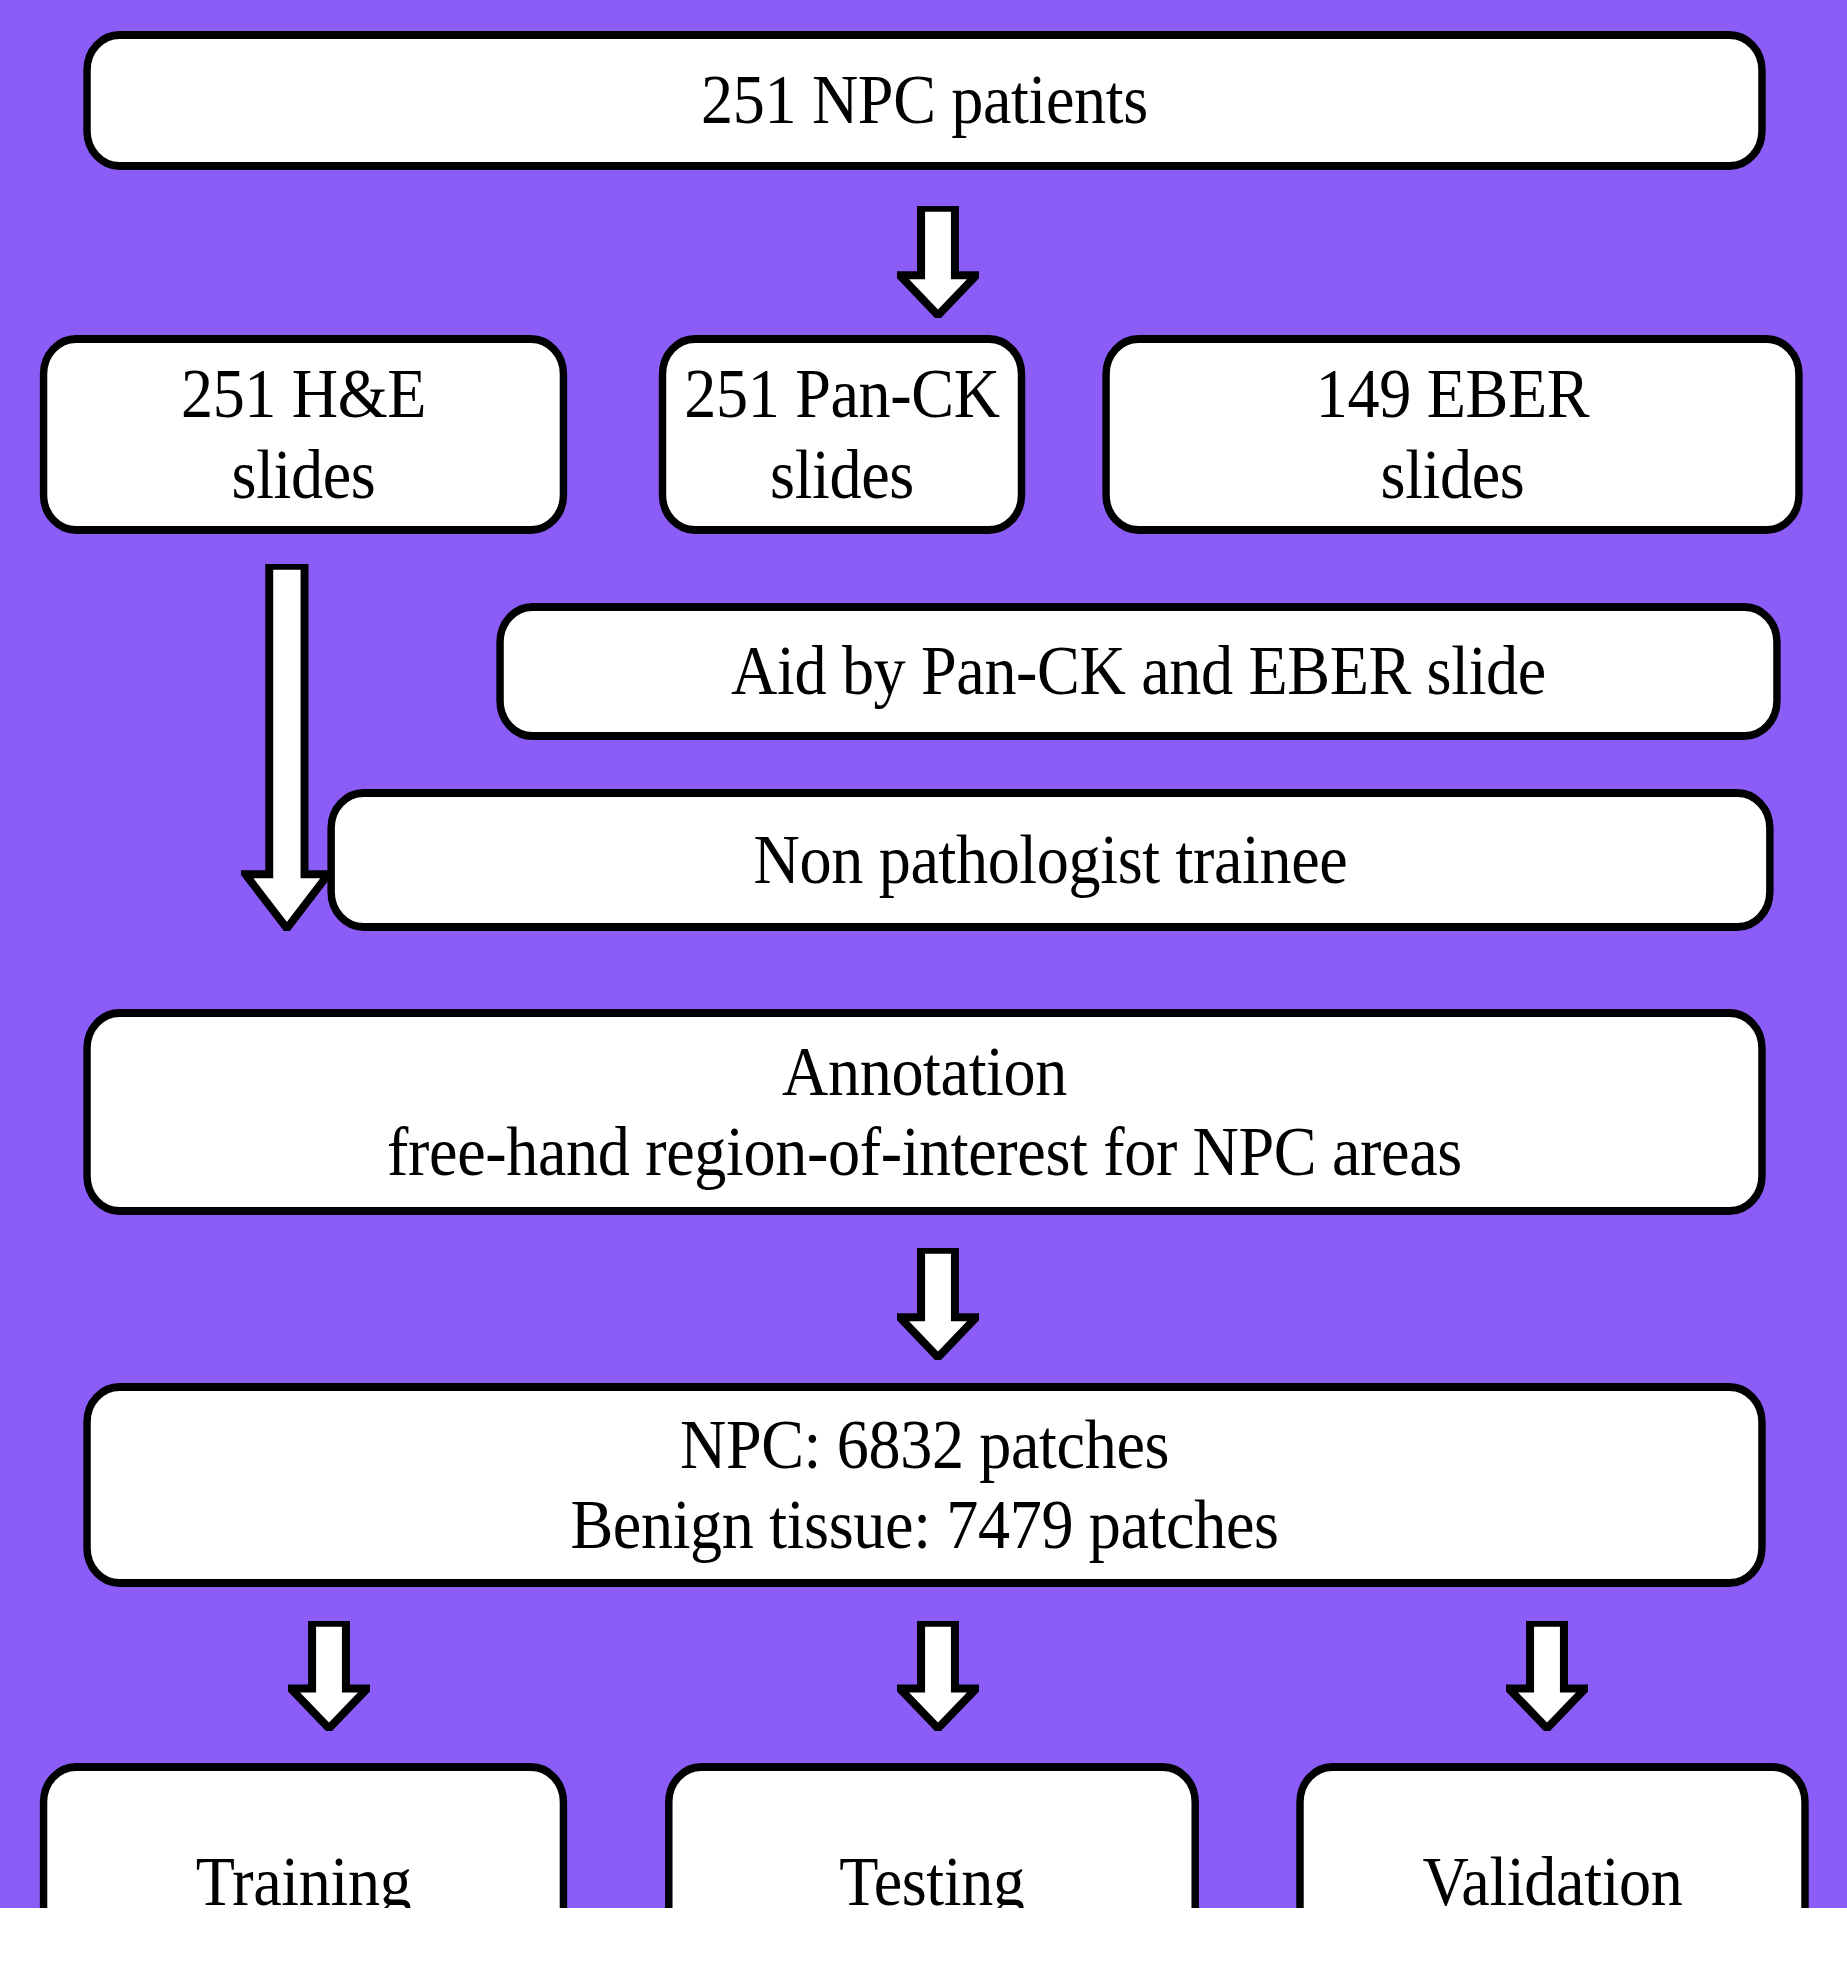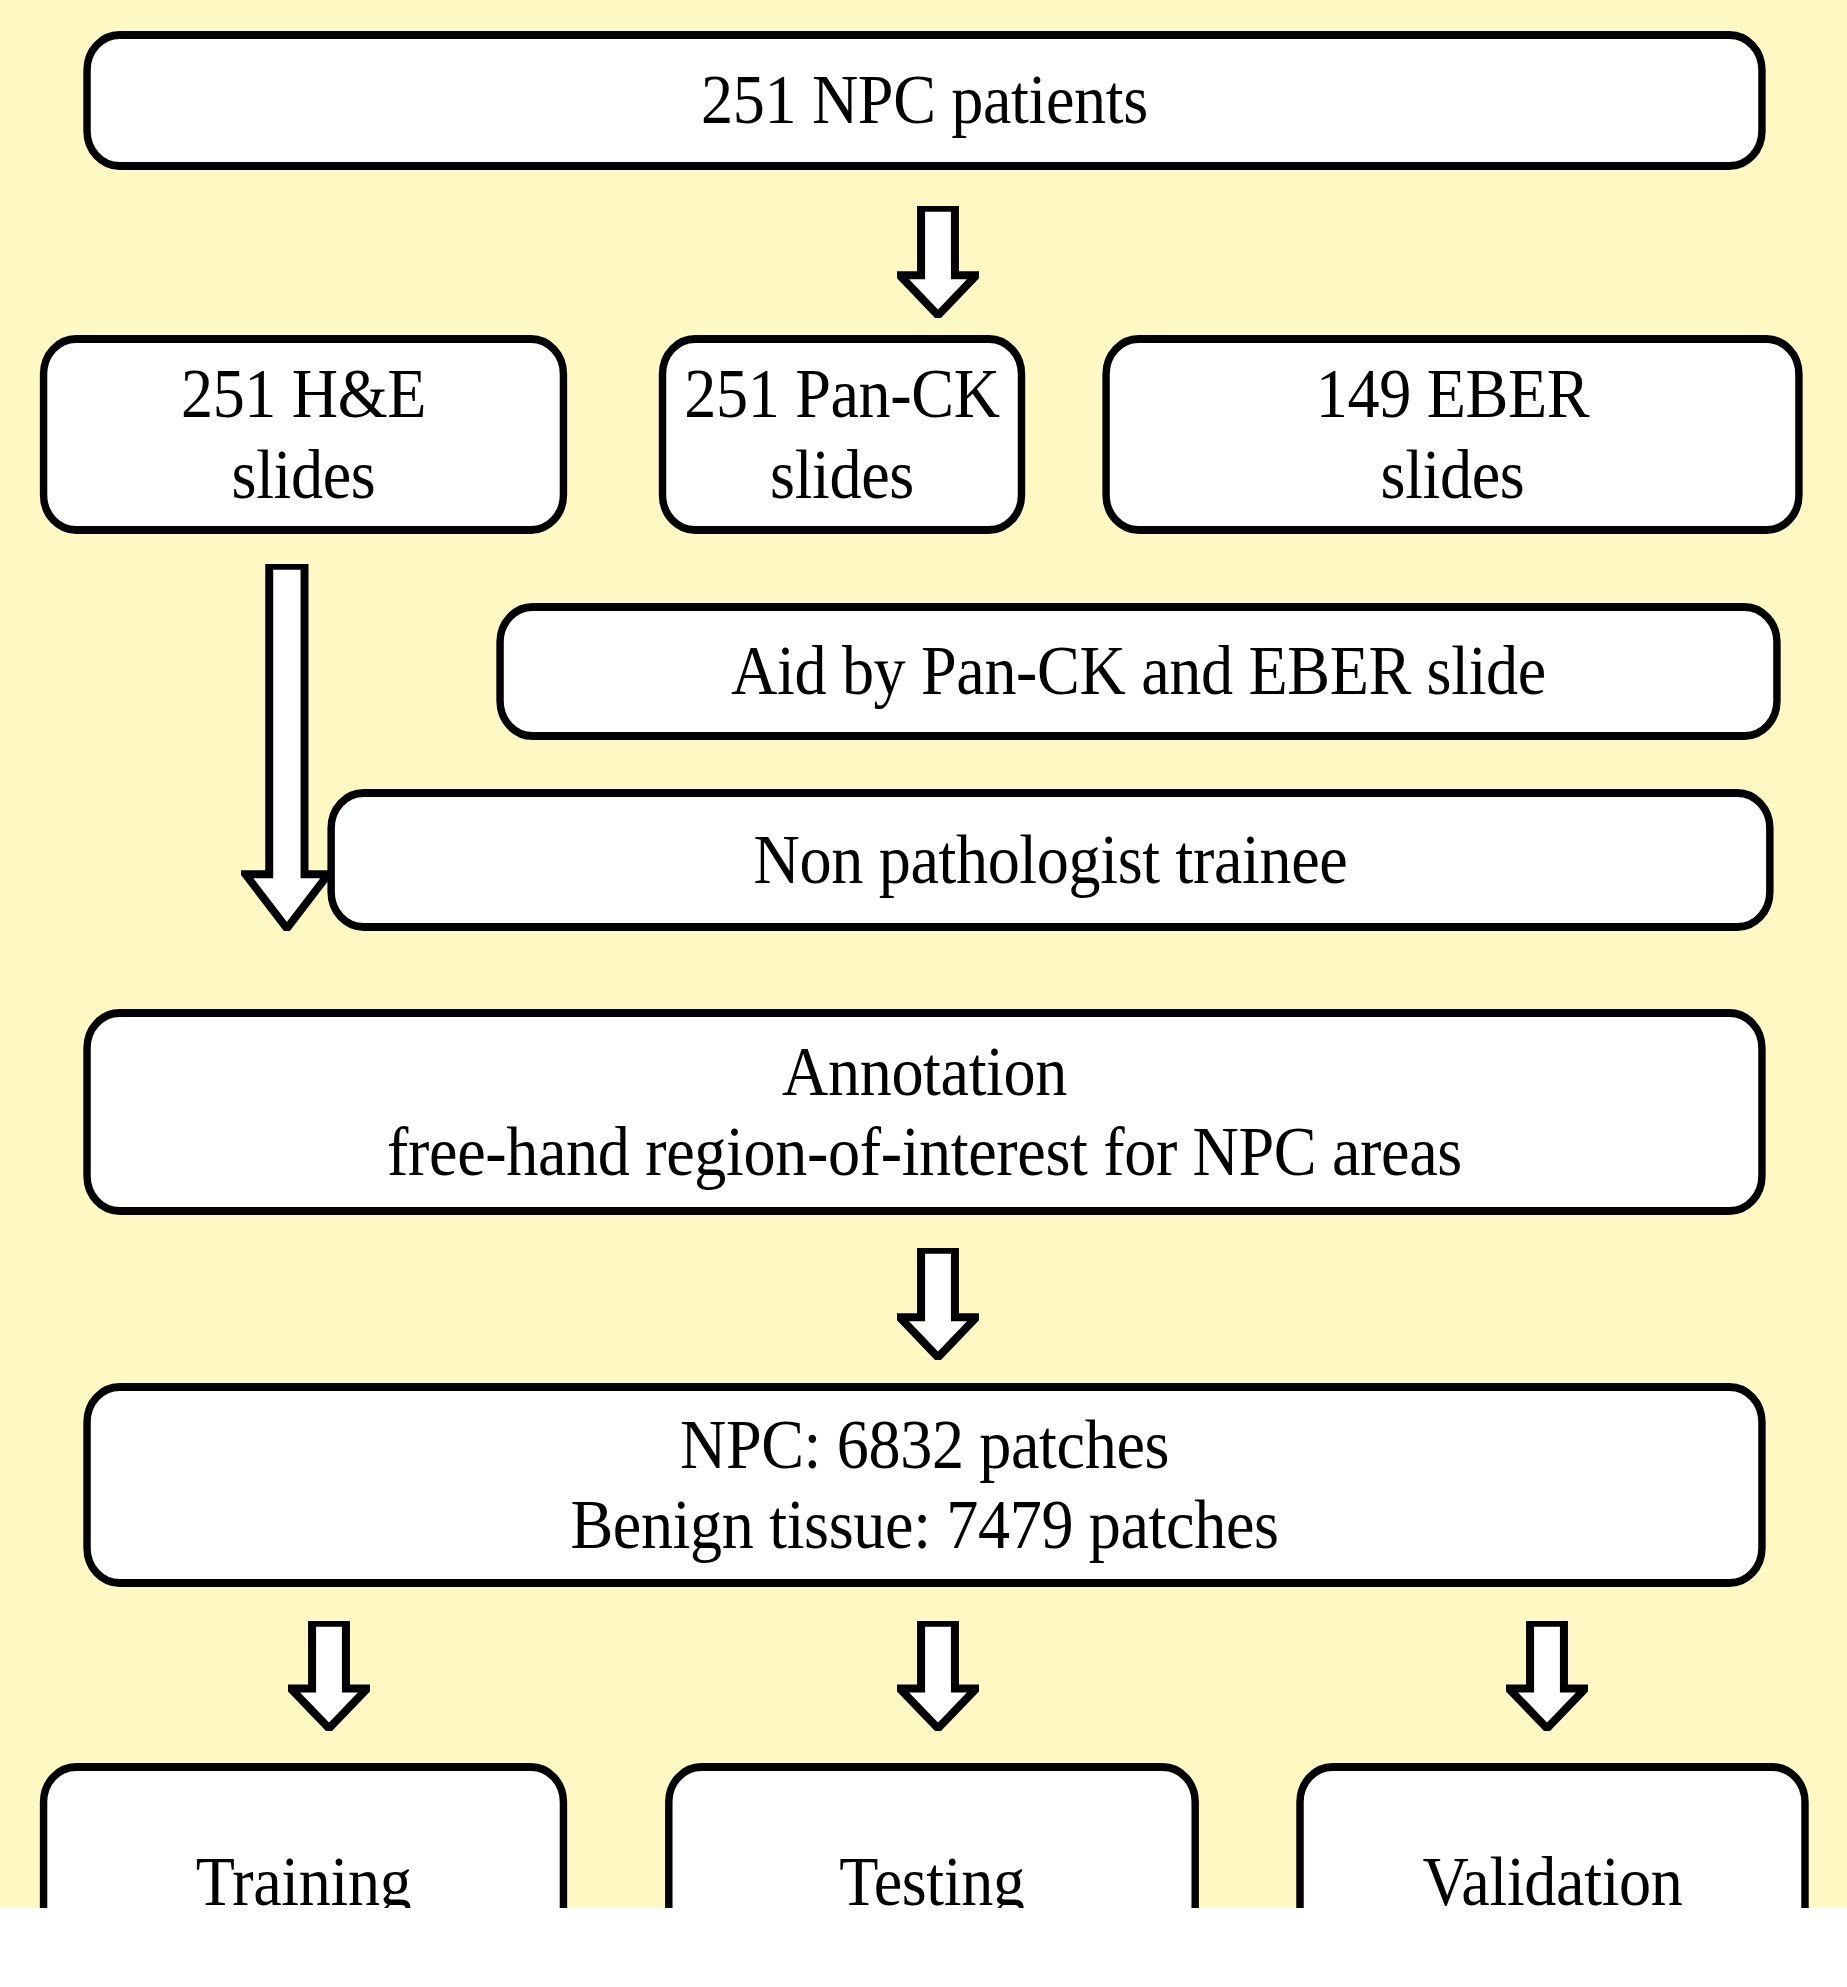--- a/index.html
+++ b/index.html
@@ -5,21 +5,21 @@
 <style>
   html, body {
     margin: 0;
     padding: 0;
     background: #ffffff;
   }
   #canvas {
     position: relative;
     width: 1848px;
     height: 1908px;
-    background: #fef9c3;
+    background: #8b5cf6;
     overflow: hidden;
     font-family: "Liberation Serif", "DejaVu Serif", serif;
   }
   .node {
     position: absolute;
     box-sizing: border-box;
     border: 8px solid #000000;
     border-radius: 39px;
     background: #ffffff;
     display: flex;

